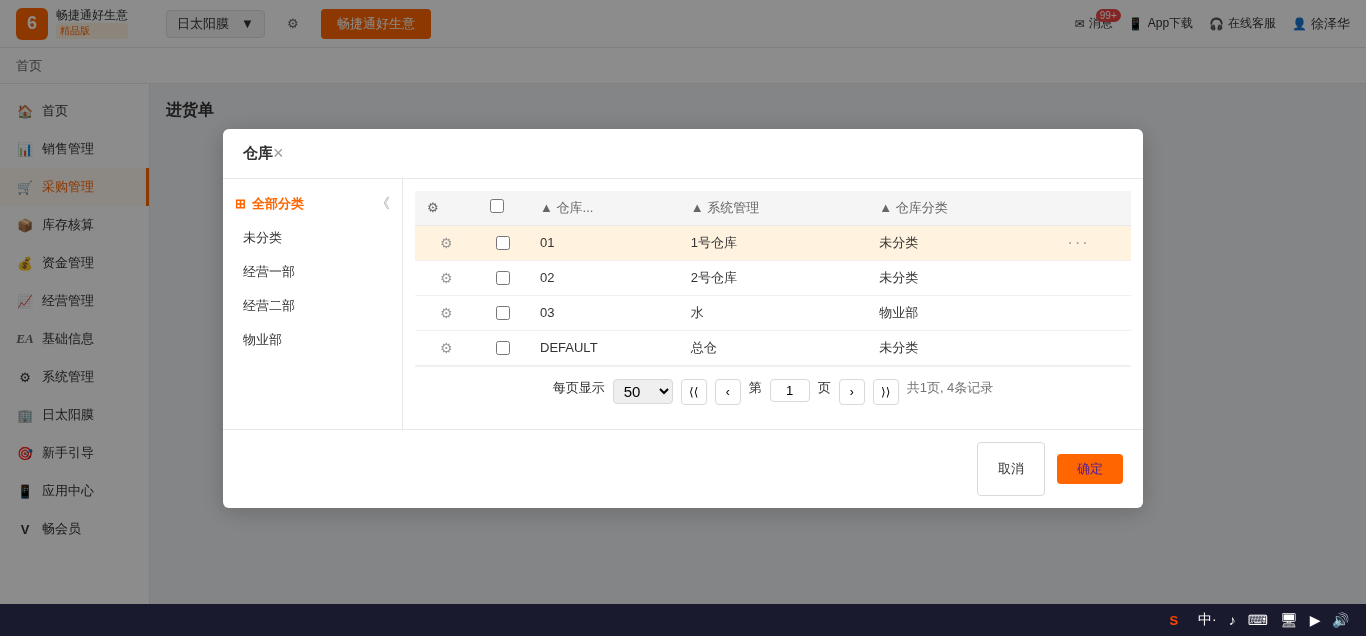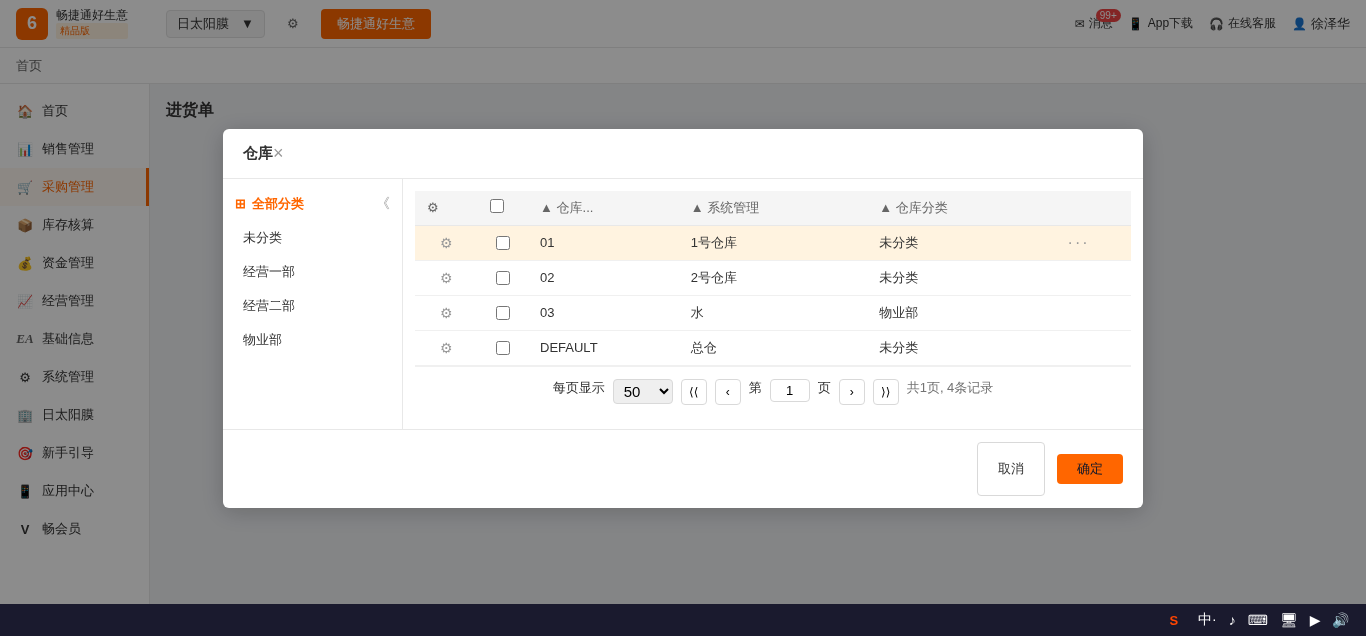--- a/index.html
+++ b/index.html
@@ -262,21 +262,21 @@
       gap: 12px;
       padding: 12px 20px;
       border-top: 1px solid #e8e8e8;
     }
     .cancel-btn {
       background: #fff; color: #333;
       border: 1px solid #d9d9d9; border-radius: 4px;
       padding: 17px 20px; cursor: pointer; font-size: 13px;
     }
     .confirm-btn {
-      background: #ff6600; color: #0f172a;
+      background: #ff6600; color: #4c1d95;
       border: none; border-radius: 4px;
       padding: 6px 20px; cursor: pointer; font-size: 13px;
     }
 
     
     .action-dots { color: #999; cursor: pointer; font-size: 16px; letter-spacing: 2px; }
 
     
     .bottom-bar {
       position: fixed; bottom: 0; left: 0; right: 0;

